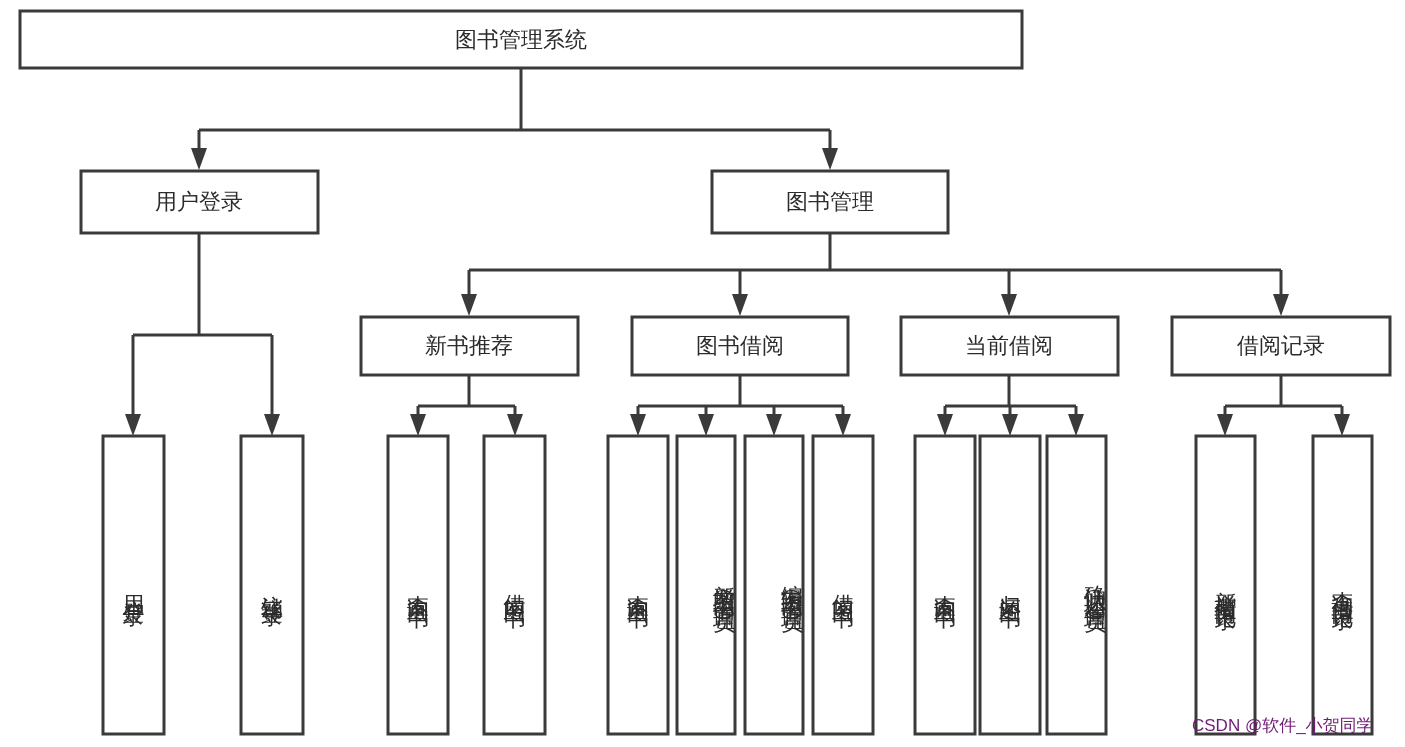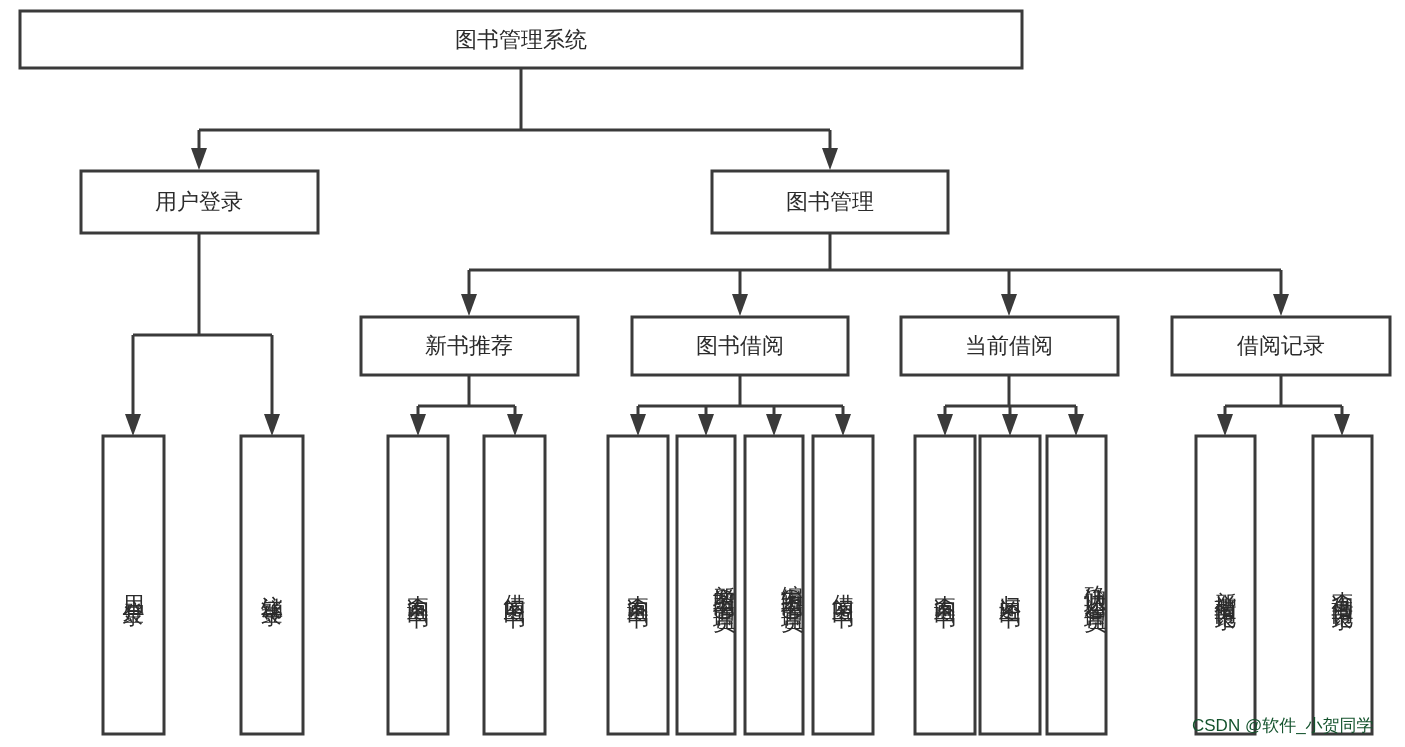--- a/index.html
+++ b/index.html
@@ -35,21 +35,21 @@
     letter-spacing:4px;
     line-height:1;
     pointer-events:none;
     white-space:nowrap;
   }
   .watermark{
     position:absolute;
     left:1192px;top:714px;
     font-family:"Liberation Sans","DejaVu Sans",sans-serif;
     font-size:17px;
-    color:#14532d;
+    color:#701a75;
     white-space:nowrap;
   }
 </style>
 </head>
 <body>
 
 <div id="diagram-root">
 
   <svg class="canvas" viewBox="0 0 1405 747" xmlns="http://www.w3.org/2000/svg">
 

